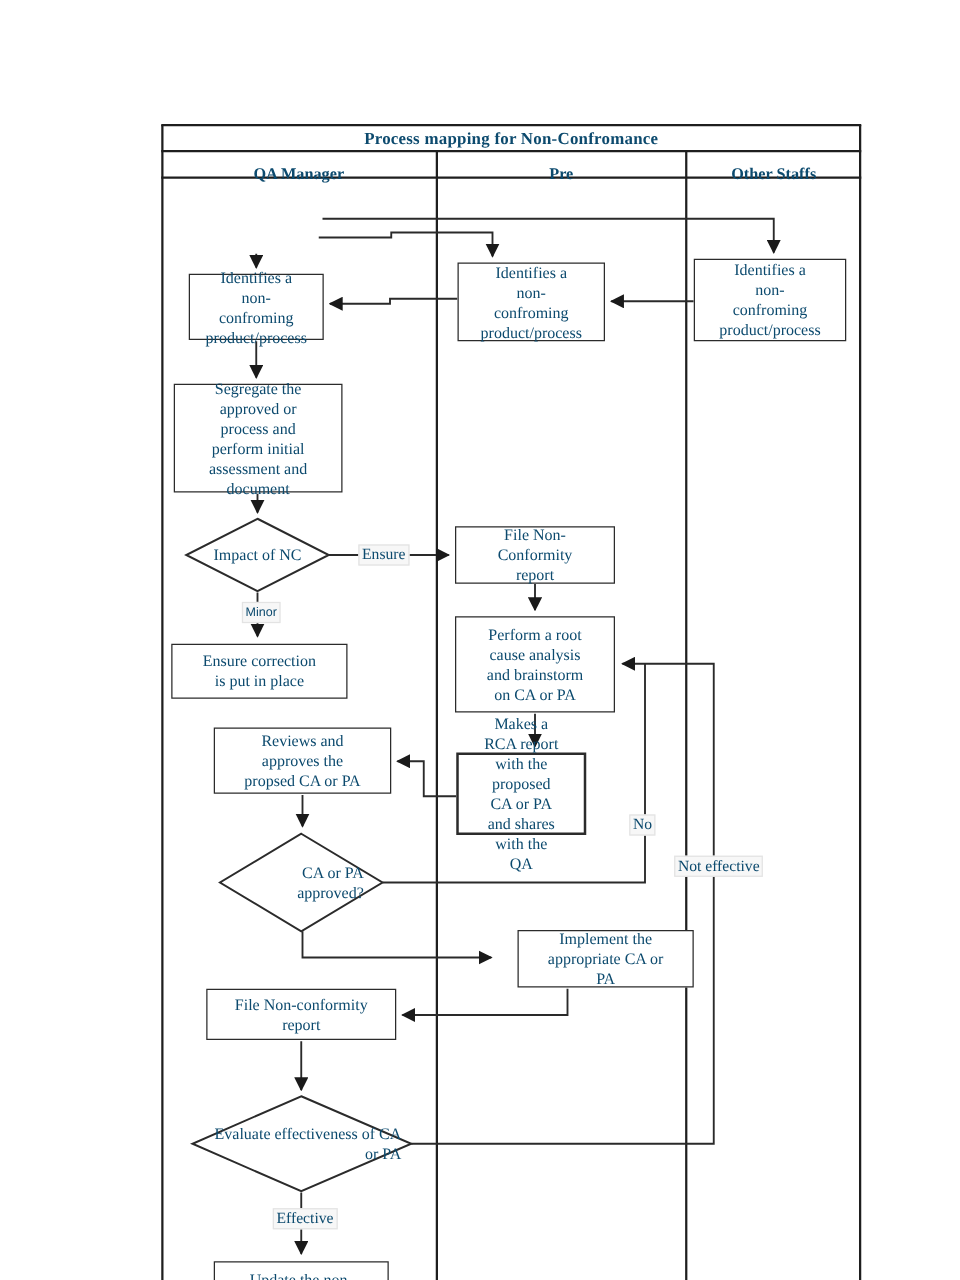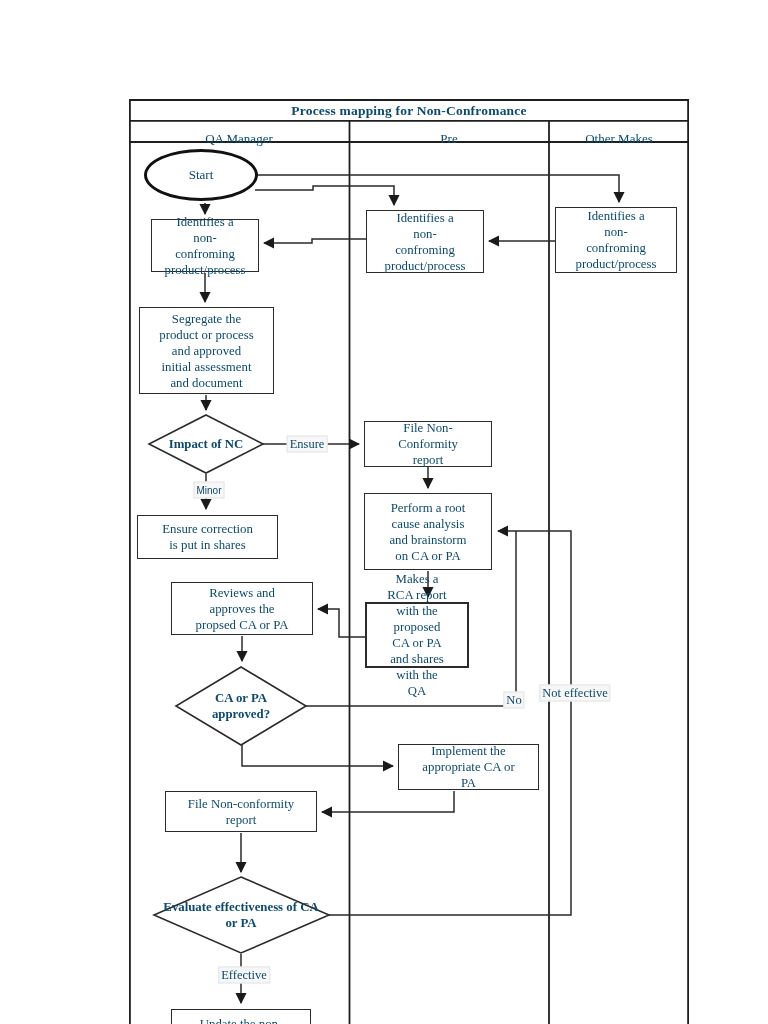--- a/index.html
+++ b/index.html
@@ -14,21 +14,21 @@
   }
   svg.canvas{position:absolute;left:0;top:0;width:768px;height:1024px;}
   .cell-title{
     position:absolute;left:103px;top:100px;width:560px;height:21px;
     display:flex;align-items:center;justify-content:center;
     font-weight:bold;font-size:13.5px;letter-spacing:.2px;
   }
   .lane-header{
     position:absolute;top:121px;height:36px;
     display:flex;align-items:center;justify-content:center;
-    font-weight:normal;font-size:13px;
+    font-weight:bold;font-size:13px;
   }
   .lh-qa{left:103px;width:220px;}
   .lh-pre{left:323px;width:200px;}
   .lh-other{left:523px;width:140px;}
   .node{
     position:absolute;
     background:#ffffff;
     border:1.6px solid #2b2b2b;
     display:flex;align-items:center;justify-content:center;
     text-align:center;
@@ -38,23 +38,22 @@
   .node.thick{border-width:2px;}
   .terminator{
     position:absolute;left:118px;top:149px;width:114px;height:52px;
     border:3px solid #111111;border-radius:50%;
     display:flex;align-items:center;justify-content:center;
     font-size:13px;background:#ffffff;box-sizing:border-box;
   }
   .diamond-label{
     position:absolute;
     display:flex;align-items:center;justify-content:center;
-    text-align:center;font-size:12.8px;line-height:16px;
+    text-align:right;font-size:12.8px;line-height:16px;
     background:transparent;
-    font-weight:bold;
   }
   .edge-label{
     position:absolute;
     transform:translate(-50%,-50%);
     background:#f7f7f7;
     border:1px solid #e3e3e3;
     padding:0 2px;
     font-size:12.5px;line-height:15px;
     white-space:nowrap;
   }
@@ -107,40 +106,39 @@
     <g stroke="#2b2b2b" stroke-width="1.6" fill="#ffffff">
       <polygon points="180,415 237,444 180,473 123,444"></polygon>
       <polygon points="215,667 280,706 215,745 150,706"></polygon>
       <polygon points="215,877 303,915 215,953 128,915"></polygon>
     </g>
   </svg>
 
   <div class="cell-title">Process mapping for Non-Confromance</div>
   <div class="lane-header lh-qa">QA Manager</div>
   <div class="lane-header lh-pre">Pre</div>
-  <div class="lane-header lh-other">Other Makes</div>
+  <div class="lane-header lh-other">Other Staffs</div>
 
-  <div class="terminator">Start</div>
 
   <div class="node" style="left:125px;top:219px;width:108px;height:53px;">Identifies a non-confroming product/process</div>
   <div class="node" style="left:340px;top:210px;width:118px;height:63px;">Identifies a non-confroming product/process</div>
   <div class="node" style="left:529px;top:207px;width:122px;height:66px;">Identifies a non-confroming product/process</div>
-  <div class="node" style="left:113px;top:307px;width:135px;height:87px;">Segregate the product or process and approved initial assessment and document</div>
+  <div class="node" style="left:113px;top:307px;width:135px;height:87px;">Segregate the approved or process and perform initial assessment and document</div>
   <div class="node" style="left:338px;top:421px;width:128px;height:46px;">File Non-Conformity report</div>
-  <div class="node" style="left:111px;top:515px;width:141px;height:44px;">Ensure correction is put in shares</div>
+  <div class="node" style="left:111px;top:515px;width:141px;height:44px;">Ensure correction is put in place</div>
   <div class="node" style="left:145px;top:582px;width:142px;height:53px;">Reviews and approves the propsed CA or PA</div>
   <div class="node" style="left:338px;top:493px;width:128px;height:77px;">Perform a root cause analysis and brainstorm on CA or PA</div>
   <div class="node thick" style="left:339px;top:602px;width:104px;height:66px;">Makes a RCA report with the proposed CA or PA and shares with the QA</div>
-  <div class="node" style="left:372px;top:744px;width:141px;height:46px;">Implement the appropriate CA or PA</div>
+  <div class="node" style="left:388px;top:744px;width:141px;height:46px;">Implement the appropriate CA or PA</div>
   <div class="node" style="left:139px;top:791px;width:152px;height:41px;">File Non-conformity report</div>
   <div class="node" style="left:145px;top:1009px;width:140px;height:40px;align-items:flex-start;padding-top:6px;">Update the non-</div>
 
   <div class="diamond-label" style="left:140px;top:427px;width:80px;height:34px;">Impact of NC</div>
   <div class="diamond-label" style="left:165px;top:688px;width:100px;height:36px;">CA or PA approved?</div>
   <div class="diamond-label" style="left:135px;top:897px;width:160px;height:36px;">Evaluate effectiveness of CA or PA</div>
 
   <div class="edge-label" style="left:281px;top:444px;">Ensure</div>
   <div class="edge-label sans" style="left:183px;top:490px;">Minor</div>
-  <div class="edge-label" style="left:488px;top:700px;">No</div>
+  <div class="edge-label" style="left:488px;top:660px;">No</div>
   <div class="edge-label" style="left:549px;top:693px;">Not effective</div>
   <div class="edge-label" style="left:218px;top:975px;">Effective</div>
 
 </div>
 
 </body></html>

